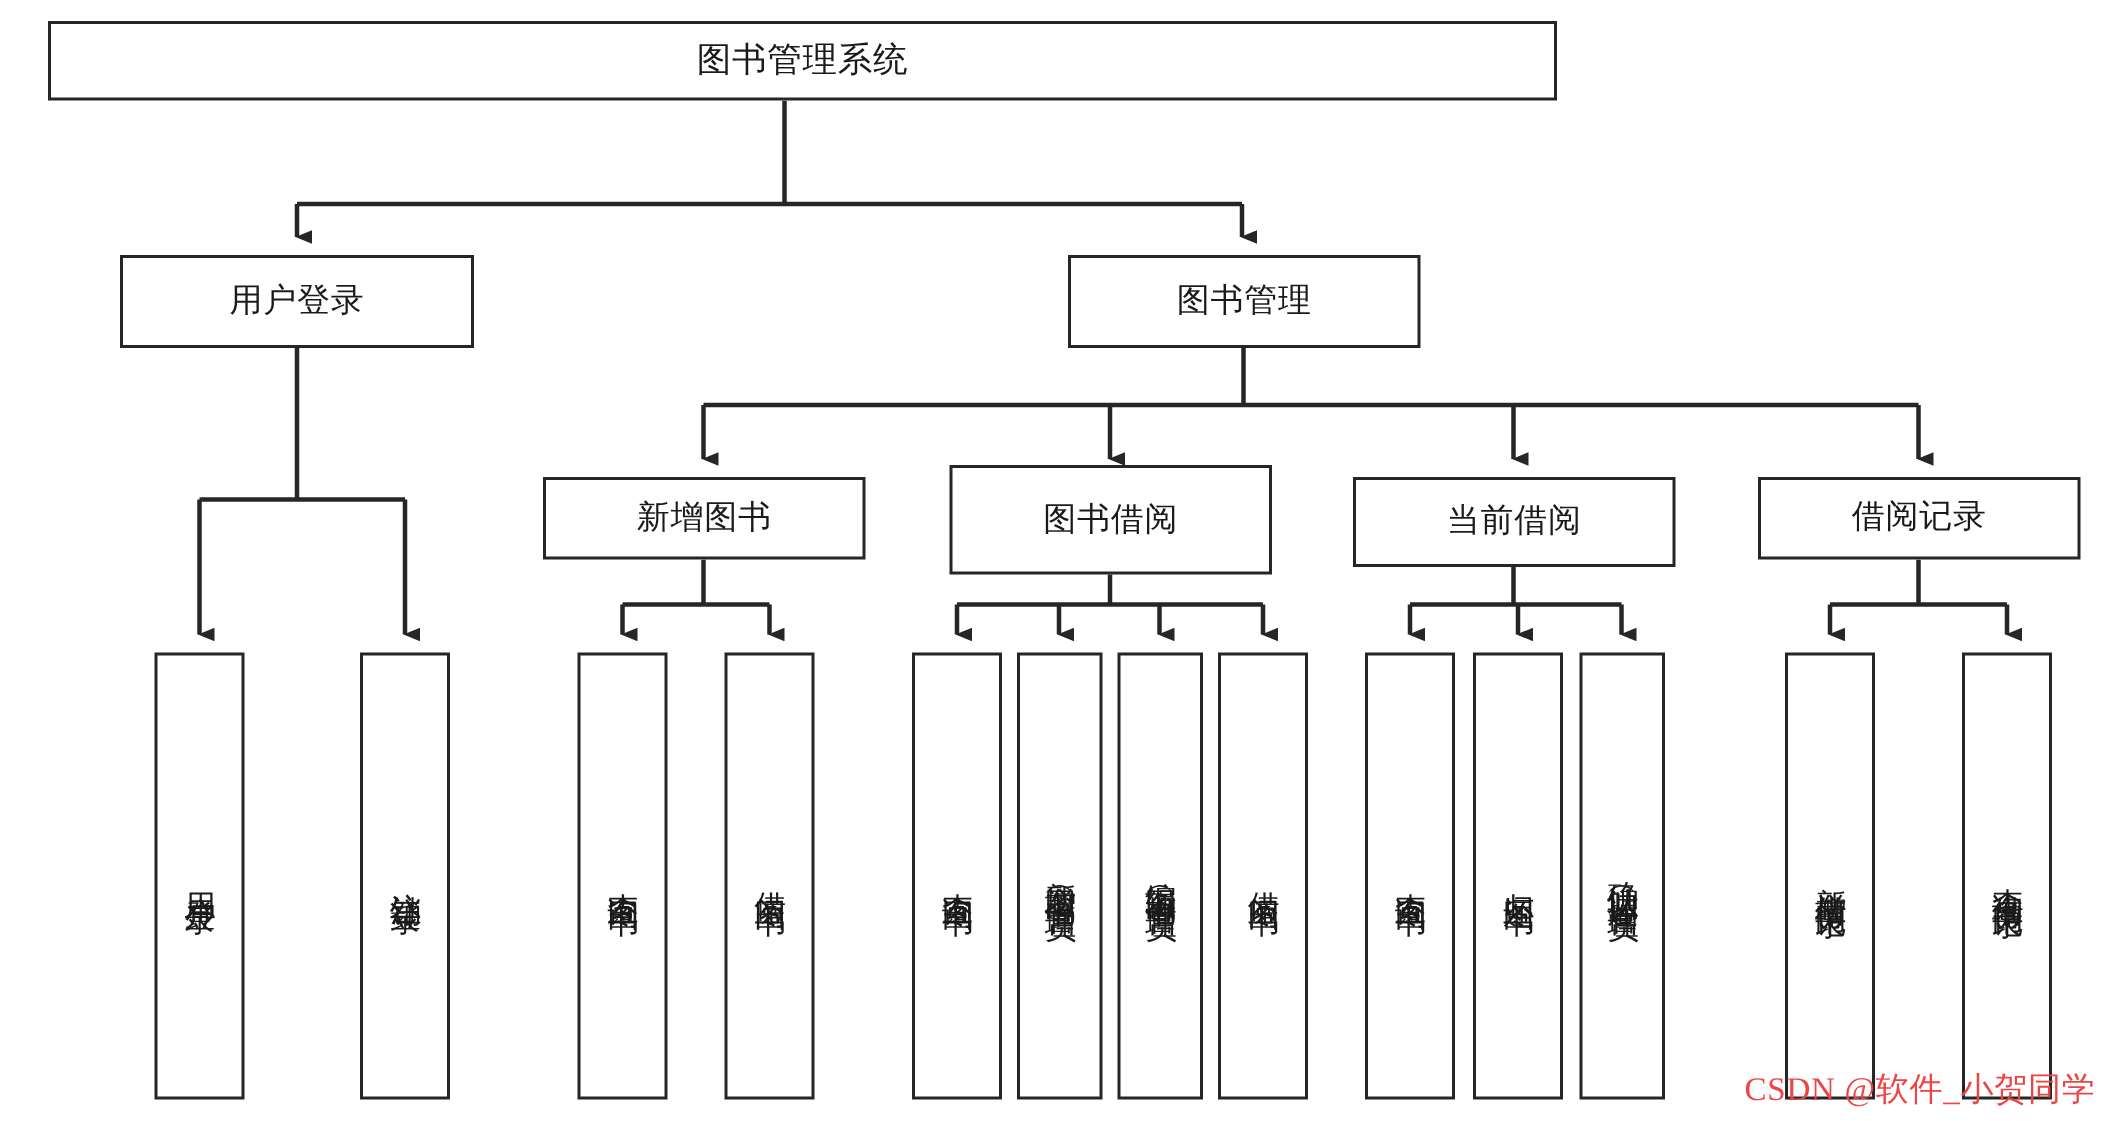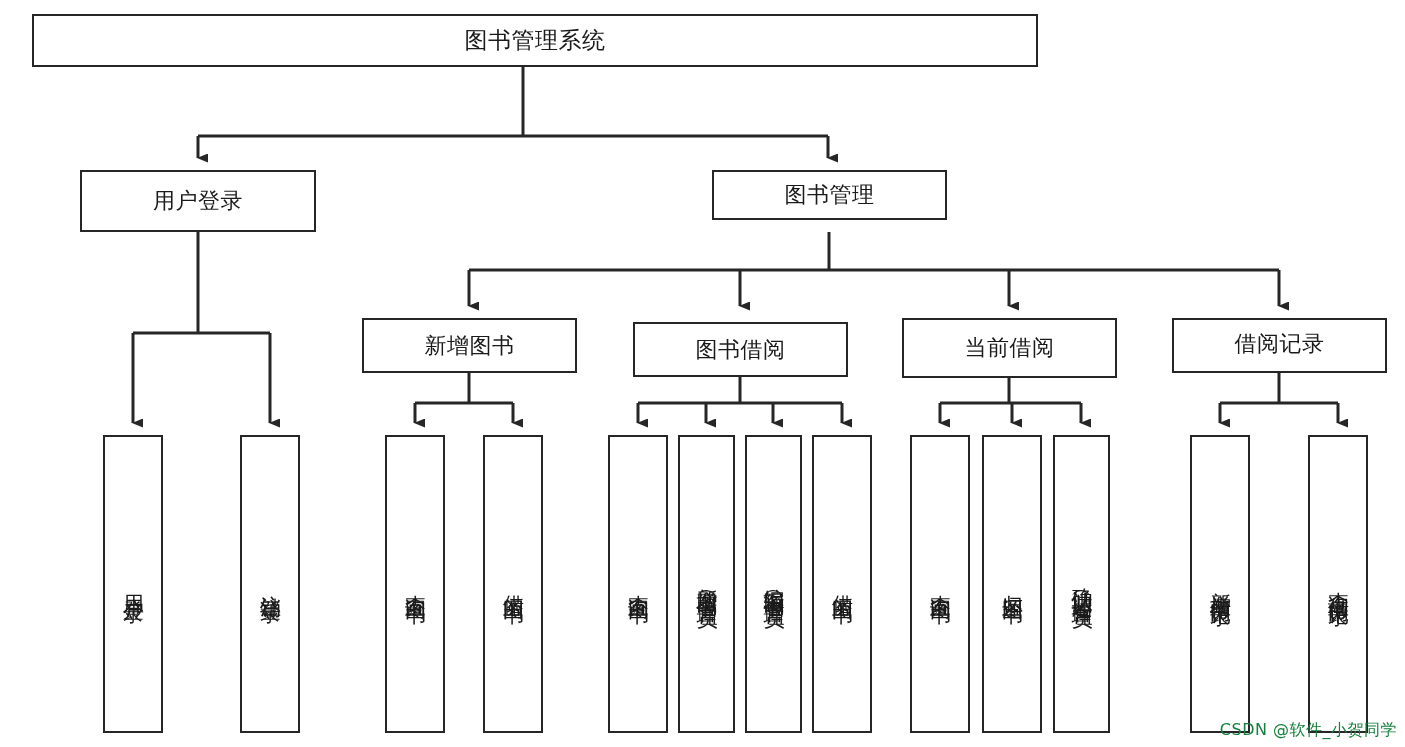--- a/index.html
+++ b/index.html
@@ -59,25 +59,26 @@
     text-orientation: upright;
     font-size: 21px;
     line-height: 1.28;
     letter-spacing: 3px;
     white-space: nowrap;
   }
   .watermark {
     position: absolute;
     right: 8px;
     bottom: 6px;
-    font-size: 16px;
-    color: #15803d;
+    font-size: 22px;
+    color: #ef4444;
     letter-spacing: 0.5px;
     white-space: nowrap;
     user-select: none;
+    font-family: Liberation Serif, serif;
   }
 </style>
 </head>
 <body>
 
 <div id="canvas">
 
   <svg class="wires" viewBox="0 0 1405 747" xmlns="http://www.w3.org/2000/svg">
     <defs>
       <marker id="arrowhead" markerWidth="9" markerHeight="11" refX="4.5" refY="10" orient="auto" markerUnits="userSpaceOnUse">
@@ -128,28 +129,28 @@
     </g>
   </svg>
 
   <div class="node h root" style="left: 20px; top: 14px; width: 1006px; height: 53px; margin-left: 12px;">
     <span class="label">图书管理系统</span>
   </div>
 
   <div class="node h" style="left: 80px; top: 170px; width: 236px; height: 62px;">
     <span class="label">用户登录</span>
   </div>
-  <div class="node h" style="left: 712px; top: 170px; width: 235px; height: 50px;">
+  <div class="node h" style="left: 712px; top: 170px; width: 235px; height: 62px;">
     <span class="label">图书管理</span>
   </div>
 
   <div class="node h" style="left: 362px; top: 318px; width: 215px; height: 55px;">
     <span class="label">新增图书</span>
   </div>
-  <div class="node h" style="left: 633px; top: 322px; width: 215px; height: 55px;">
+  <div class="node h" style="left: 633px; top: 310px; width: 215px; height: 73px;">
     <span class="label">图书借阅</span>
   </div>
   <div class="node h" style="left: 902px; top: 318px; width: 215px; height: 60px;">
     <span class="label">当前借阅</span>
   </div>
   <div class="node h" style="left: 1172px; top: 318px; width: 215px; height: 55px; font-family: Liberation Mono, monospace;">
     <span class="label">借阅记录</span>
   </div>
 
   <div class="node v" style="left: 103px; top: 435px; width: 60px; height: 298px;">

